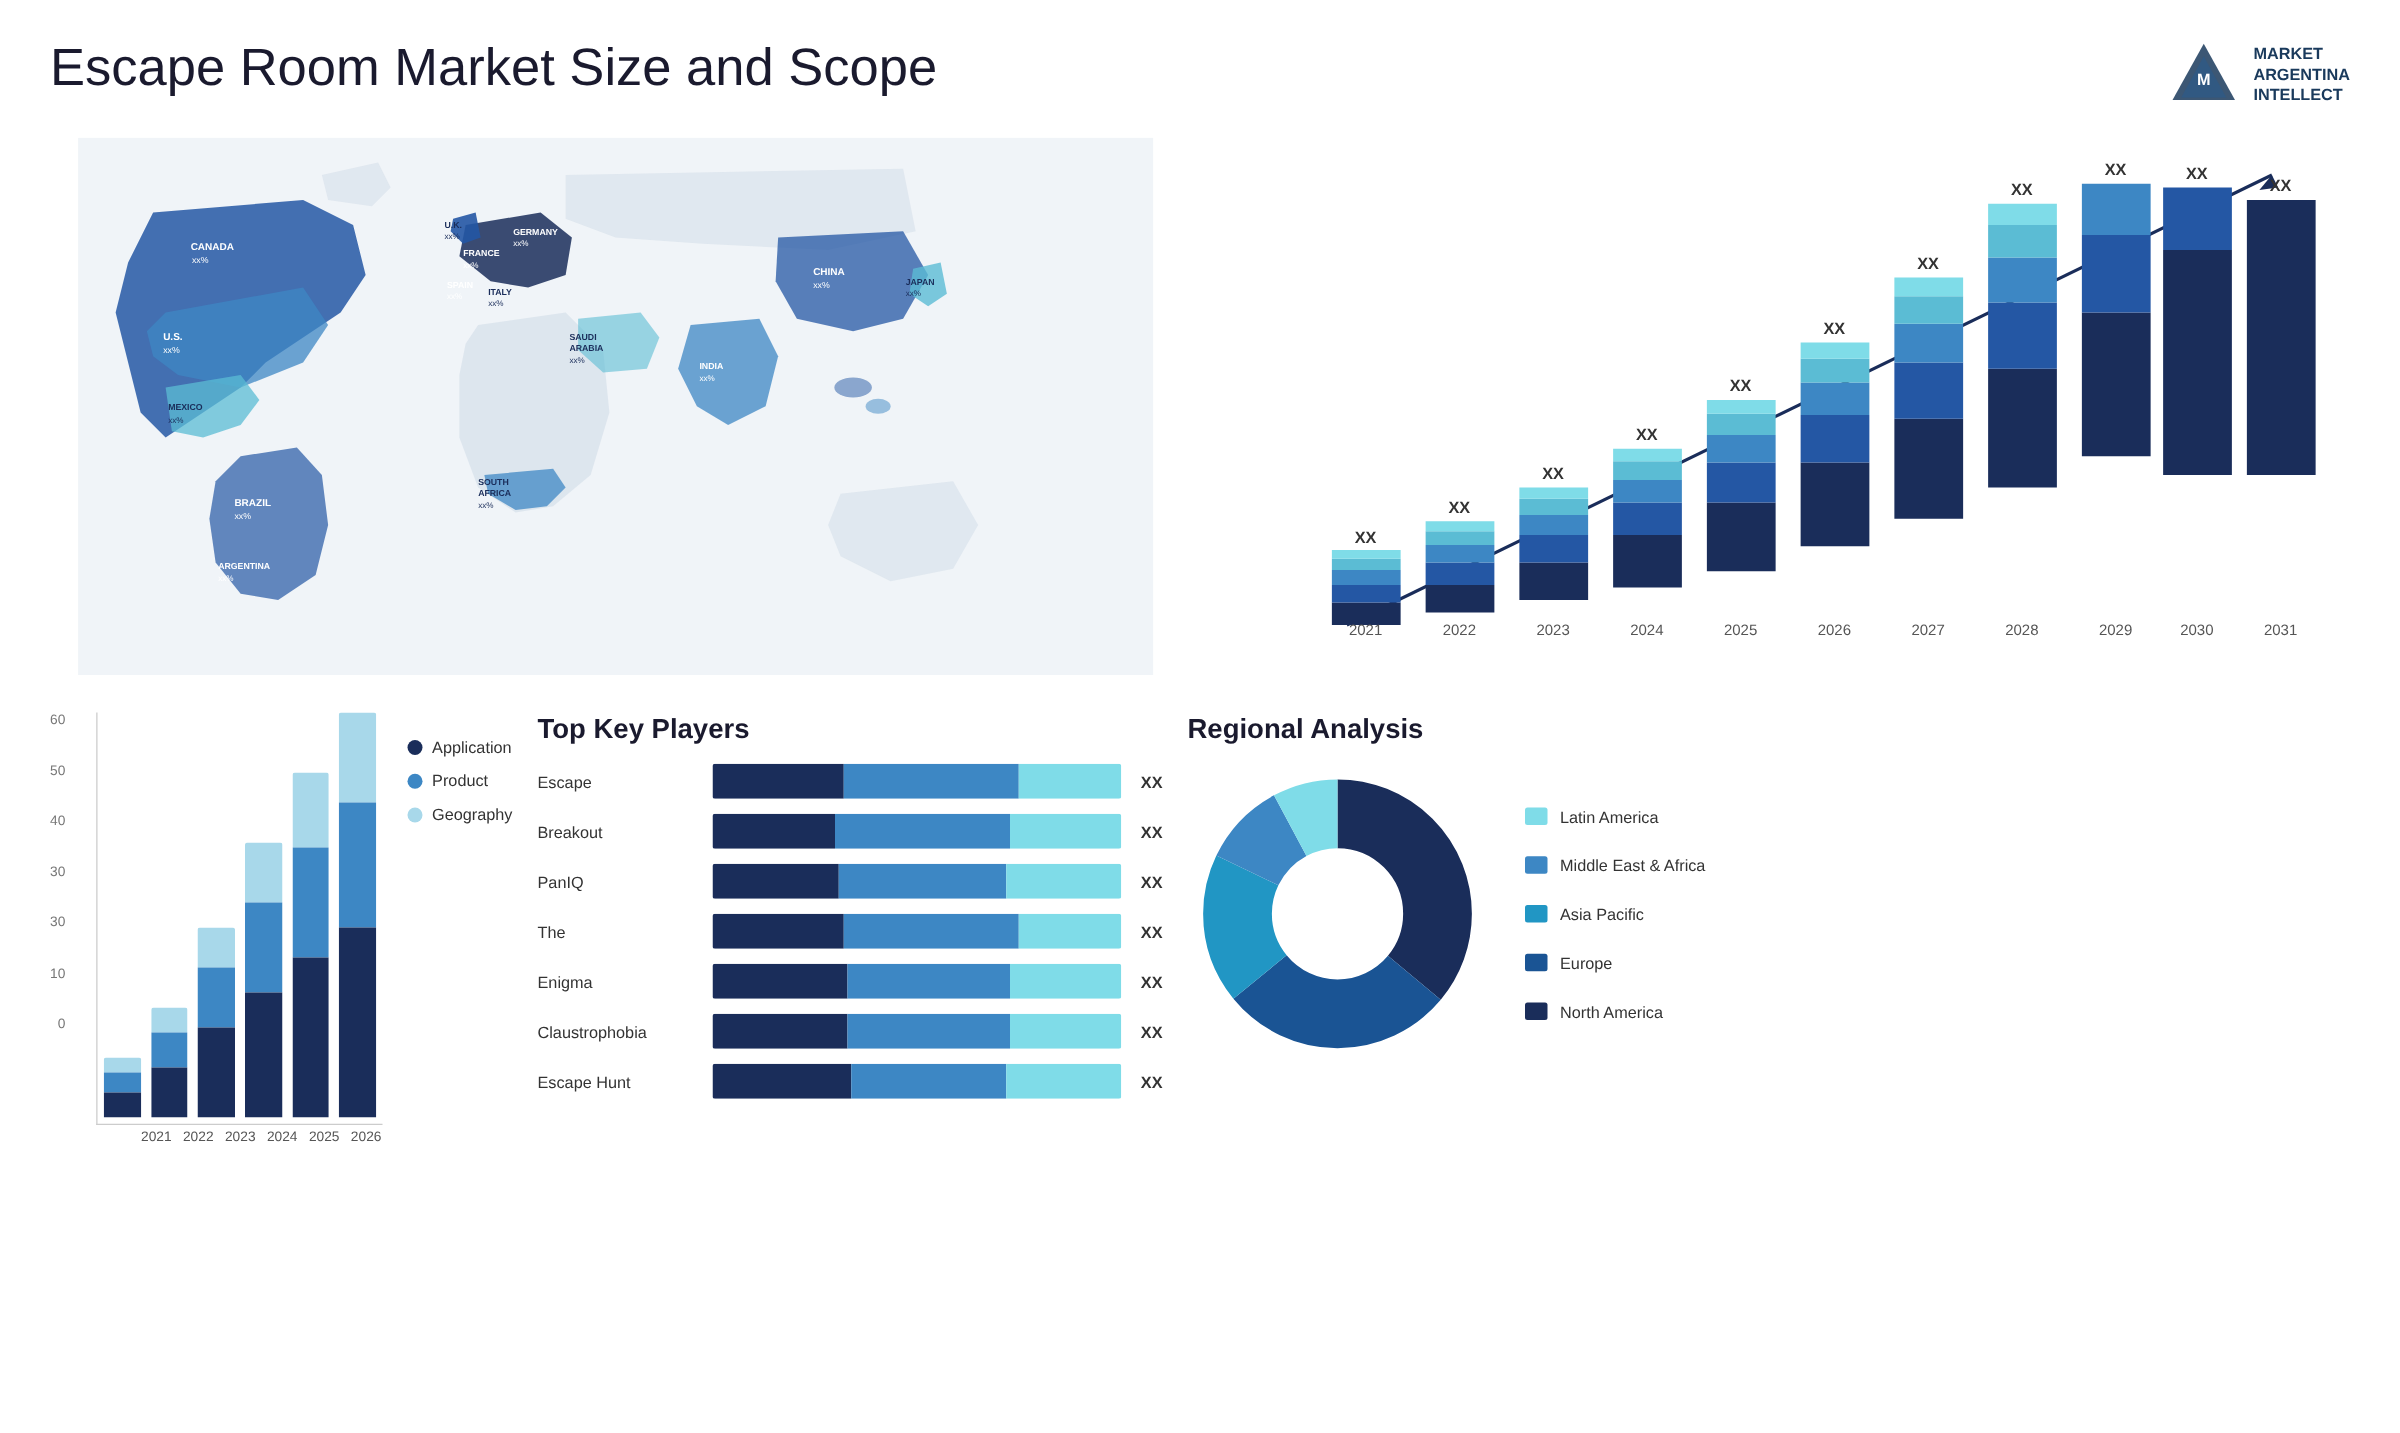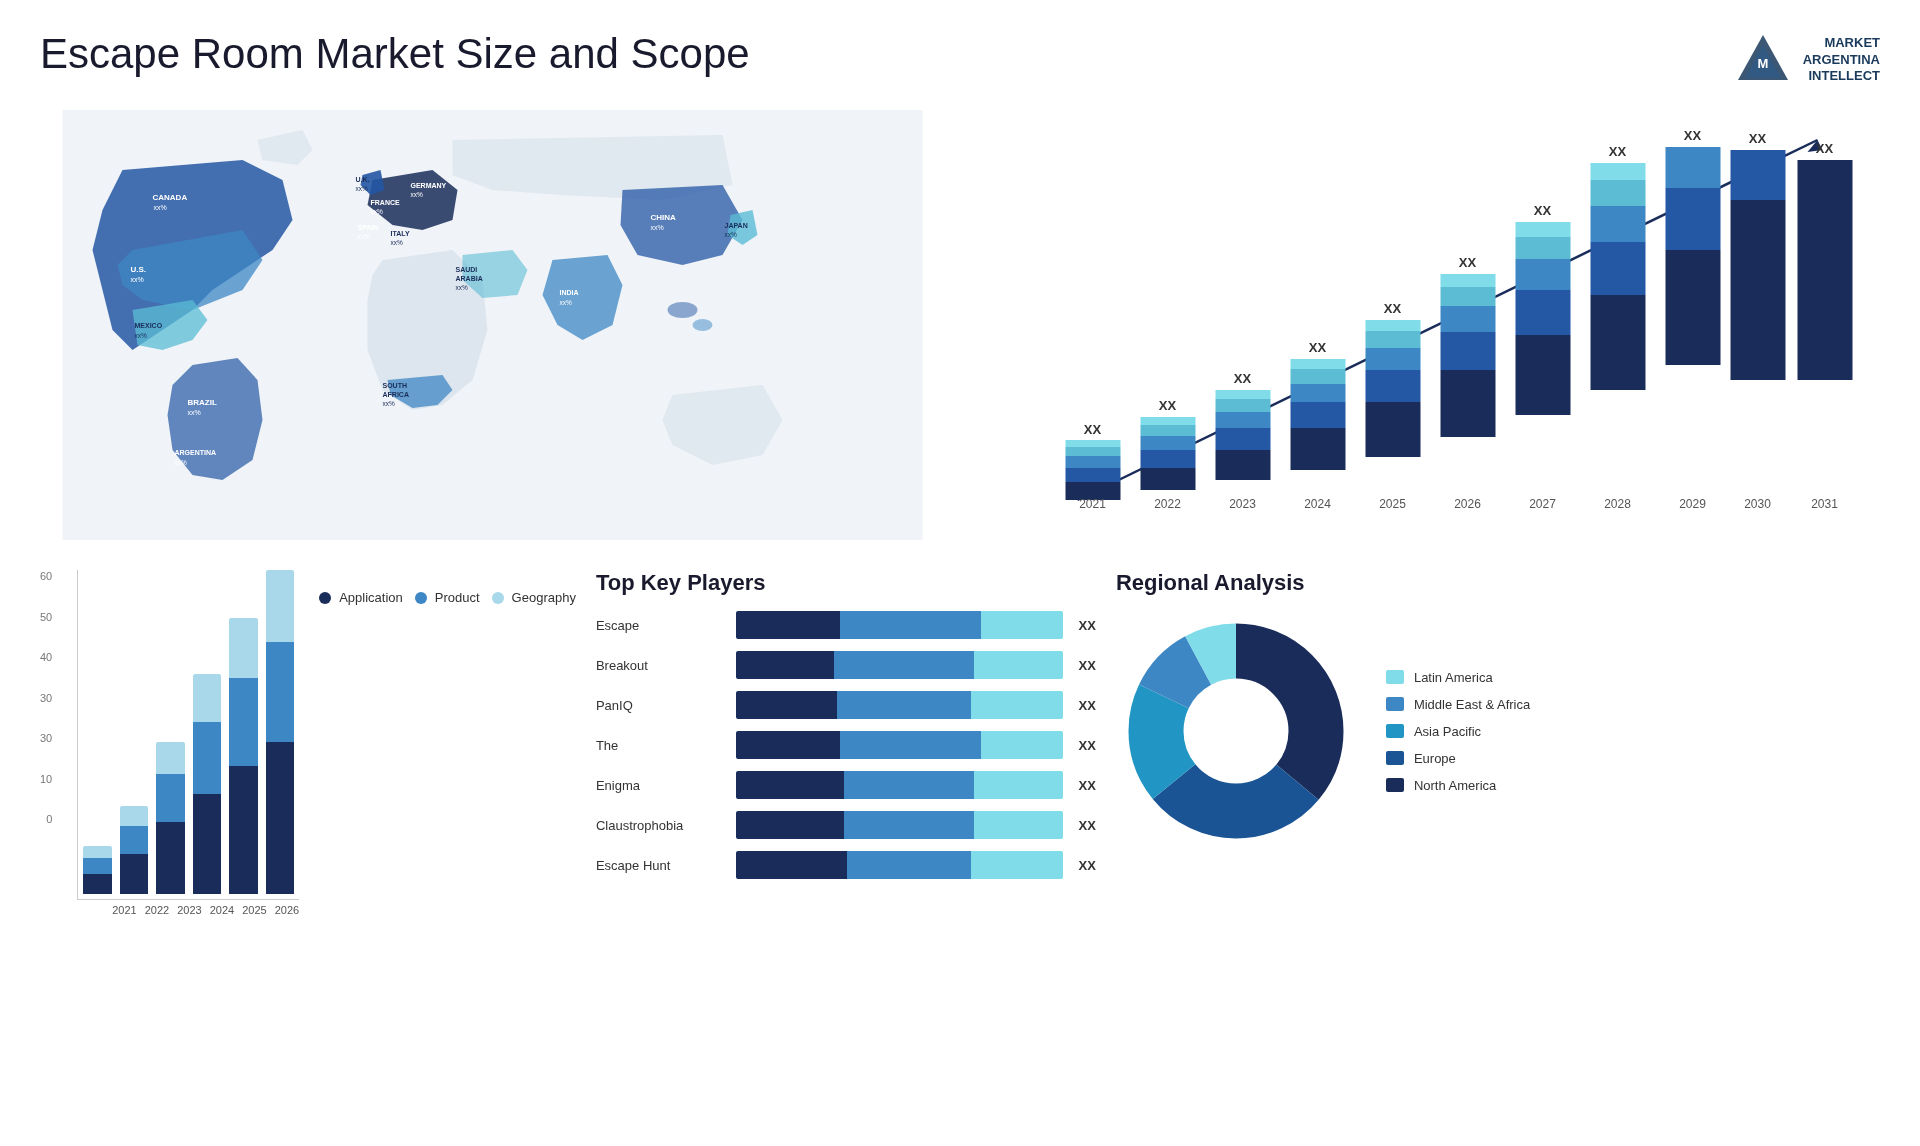--- a/index.html
+++ b/index.html
@@ -31,21 +31,21 @@
     }
     .logo-icon {
       width: 60px;
       height: 60px;
     }
     .logo-text {
       font-size: 13px;
       font-weight: 700;
       color: #1a3a5c;
       line-height: 1.3;
-      text-align: right;
+      text-align: left;
     }
 
     
     .top-row {
       display: flex;
       gap: 30px;
       margin-bottom: 30px;
       height: 430px;
     }
     .map-section {
@@ -130,21 +130,21 @@
       padding-left: 35px;
     }
     .seg-x-label {
       flex: 1;
       text-align: center;
       font-size: 11px;
       color: #555;
     }
     .seg-legend {
       display: flex;
-      flex-direction: row;
+      flex-direction: column;
       gap: 12px;
       justify-content: center;
       padding-top: 20px;
     }
     .legend-item {
       display: flex;
       align-items: center;
       gap: 8px;
       font-size: 13px;
       color: #333;
@@ -201,21 +201,21 @@
       gap: 30px;
     }
     .pie-container {
       width: 240px;
       height: 240px;
       position: relative;
     }
     .regional-legend {
       display: flex;
       flex-direction: column;
-      gap: 12px;
+      gap: 24px;
     }
     .regional-legend-item {
       display: flex;
       align-items: center;
       gap: 10px;
       font-size: 13px;
       color: #333;
     }
     .regional-legend-color {
       width: 18px;

